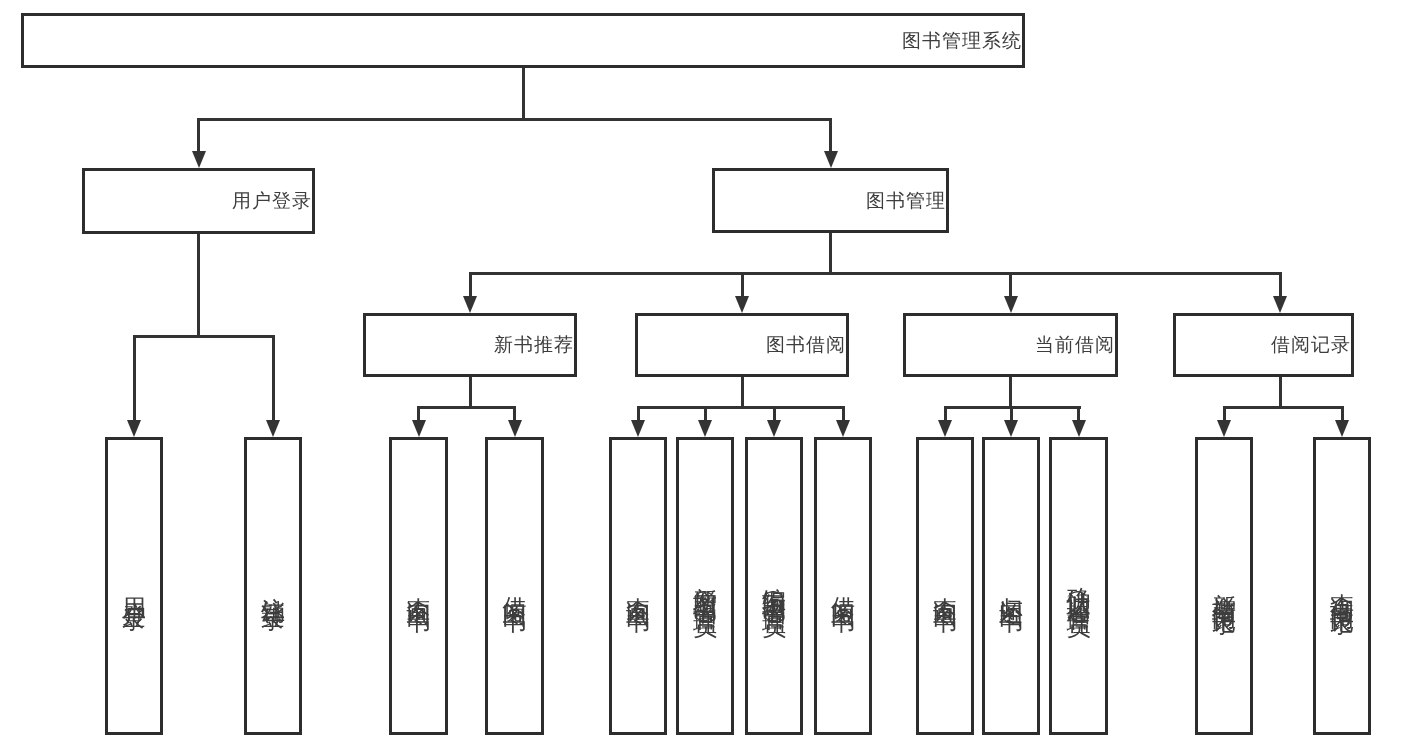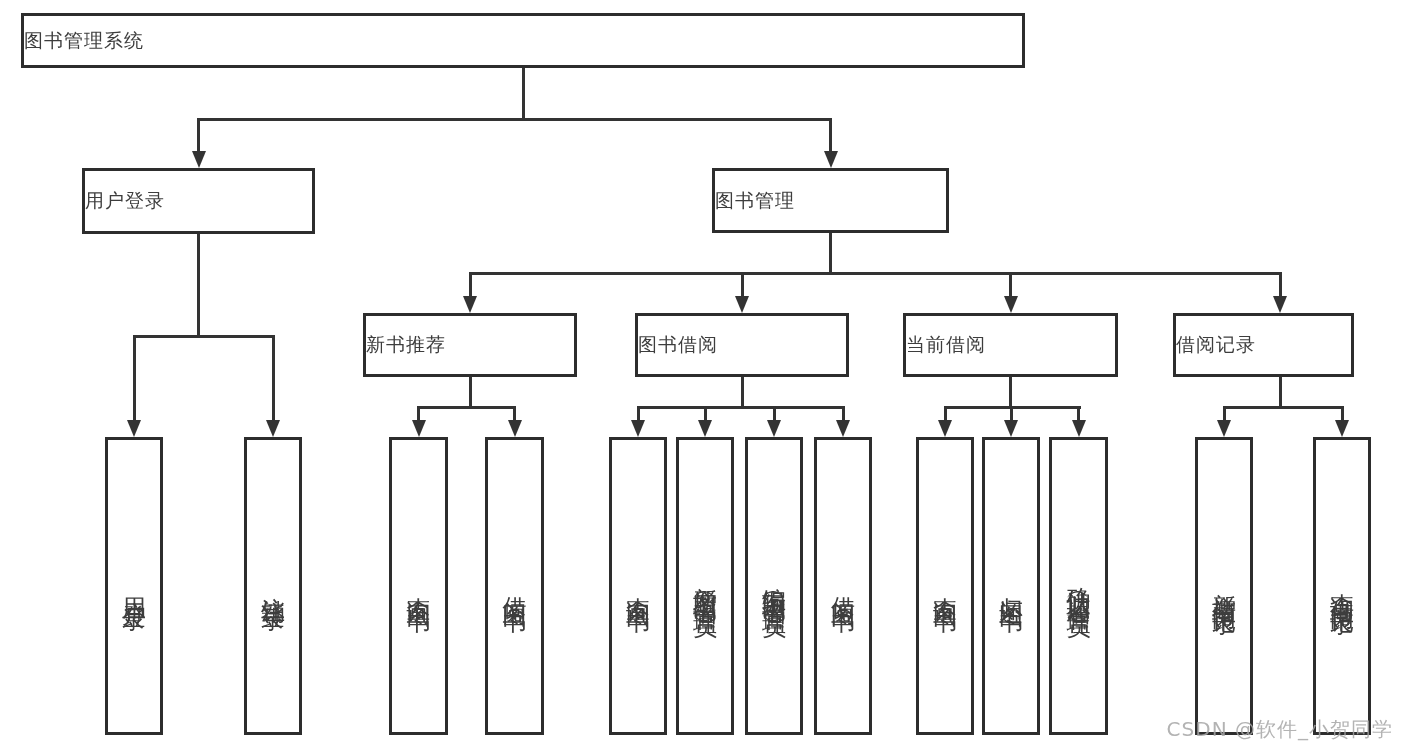--- a/index.html
+++ b/index.html
@@ -2,21 +2,21 @@
 <html><head>
 <meta charset="utf-8">
 <style>
   html,body{margin:0;padding:0;background:#ffffff;}
   .canvas{
     position:relative;width:1405px;height:747px;background:#ffffff;overflow:hidden;
     font-family:"DejaVu Sans","Liberation Sans",sans-serif;
   }
   .node{
     position:absolute;box-sizing:border-box;border:3px solid #2d2d2d;background:#ffffff;
-    display:flex;align-items:center;justify-content:flex-start;
+    display:flex;align-items:center;justify-content:flex-end;
     color:#3d3d3d;font-size:19px;letter-spacing:1px;white-space:nowrap;
   }
   .vnode{
     position:absolute;box-sizing:border-box;border:3px solid #2d2d2d;background:#ffffff;
     display:flex;align-items:center;justify-content:center;
   }
   .vnode .vtext{
     writing-mode:vertical-rl;text-orientation:upright;
     color:#3d3d3d;font-size:24px;letter-spacing:4px;line-height:1;
   }
@@ -161,15 +161,14 @@
   <div class="vline" style="left:1077px;top:406px;height:17px;"></div>
   <div class="arrow" style="left:1071.5px;top:420px;"></div>
 
   <div class="vline" style="left:1278.5px;top:377px;height:30px;"></div>
   <div class="hline" style="left:1222.5px;top:406px;width:121px;"></div>
   <div class="vline" style="left:1222.5px;top:406px;height:17px;"></div>
   <div class="arrow" style="left:1217px;top:420px;"></div>
   <div class="vline" style="left:1340.5px;top:406px;height:17px;"></div>
   <div class="arrow" style="left:1335px;top:420px;"></div>
 
-  <div class="watermark">CSDN @软件_小贺同学</div>
 
 </div>
 
 </body></html>

